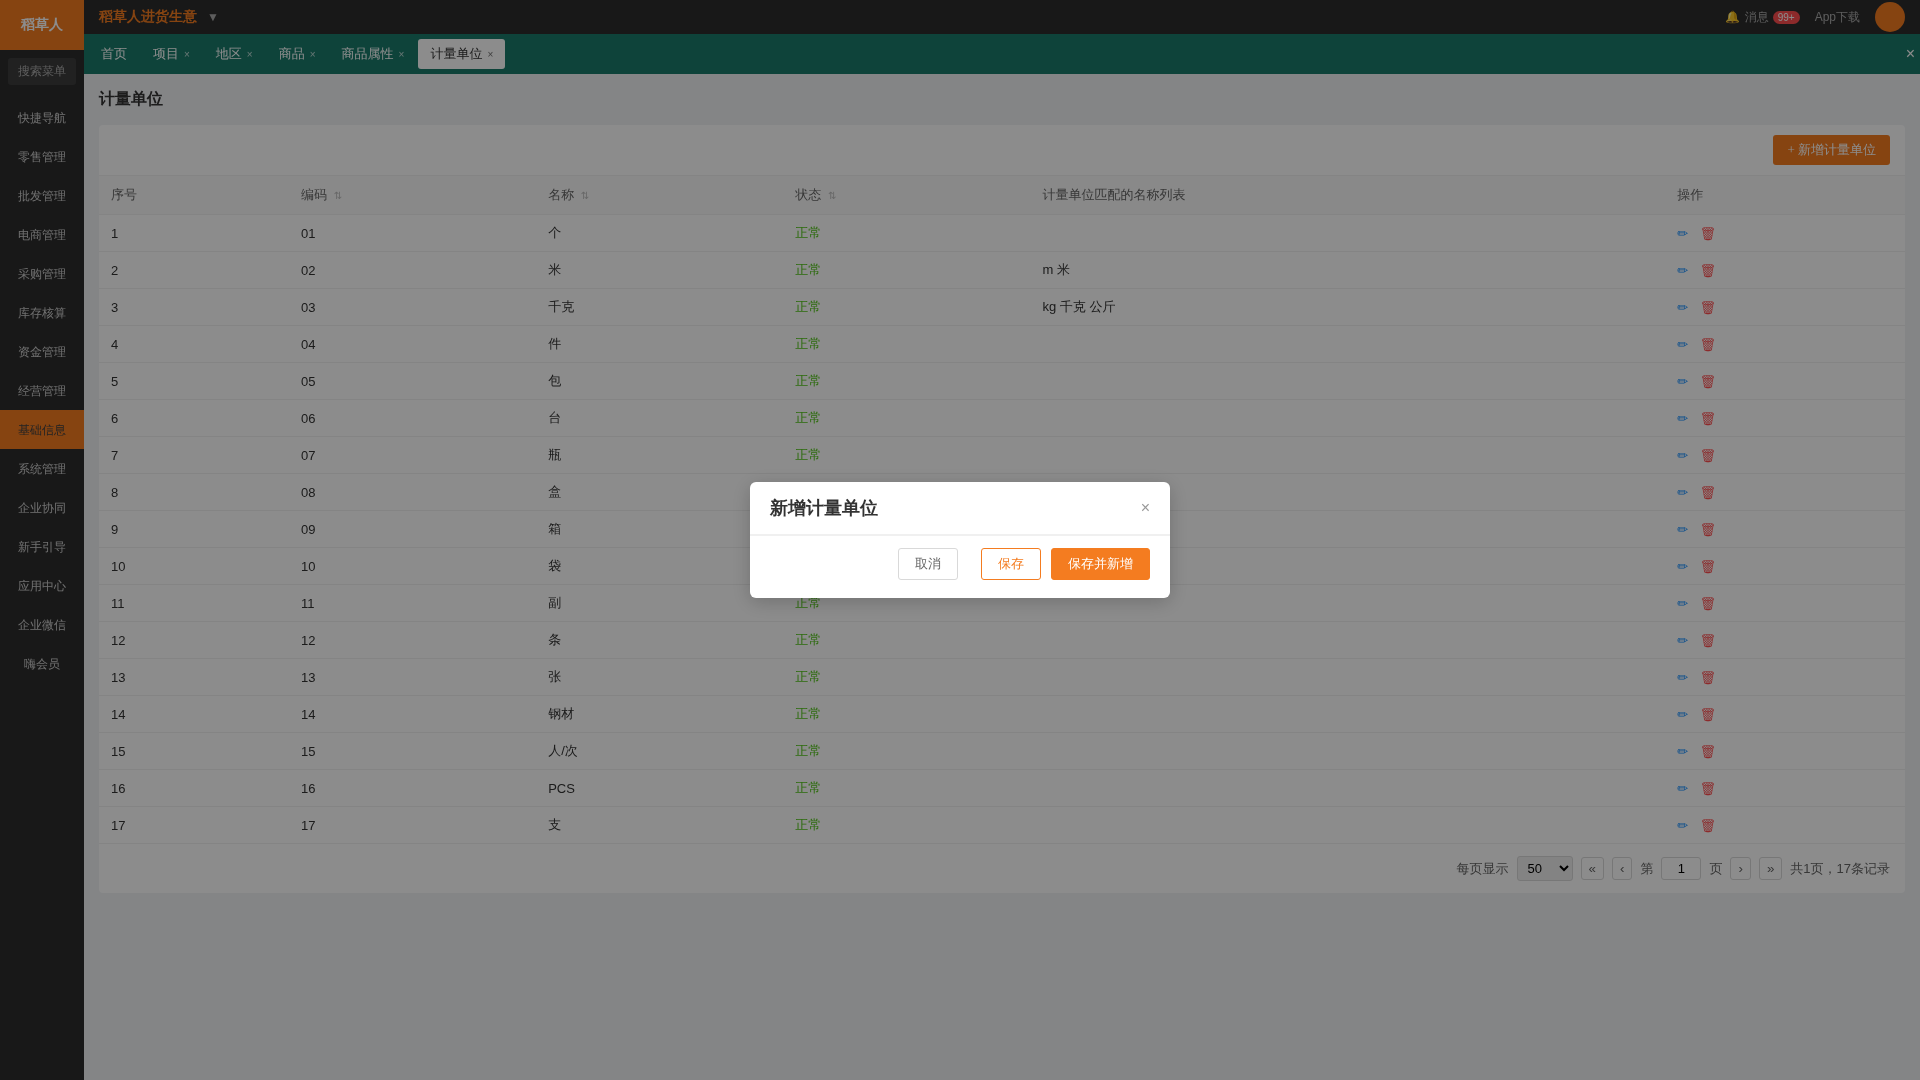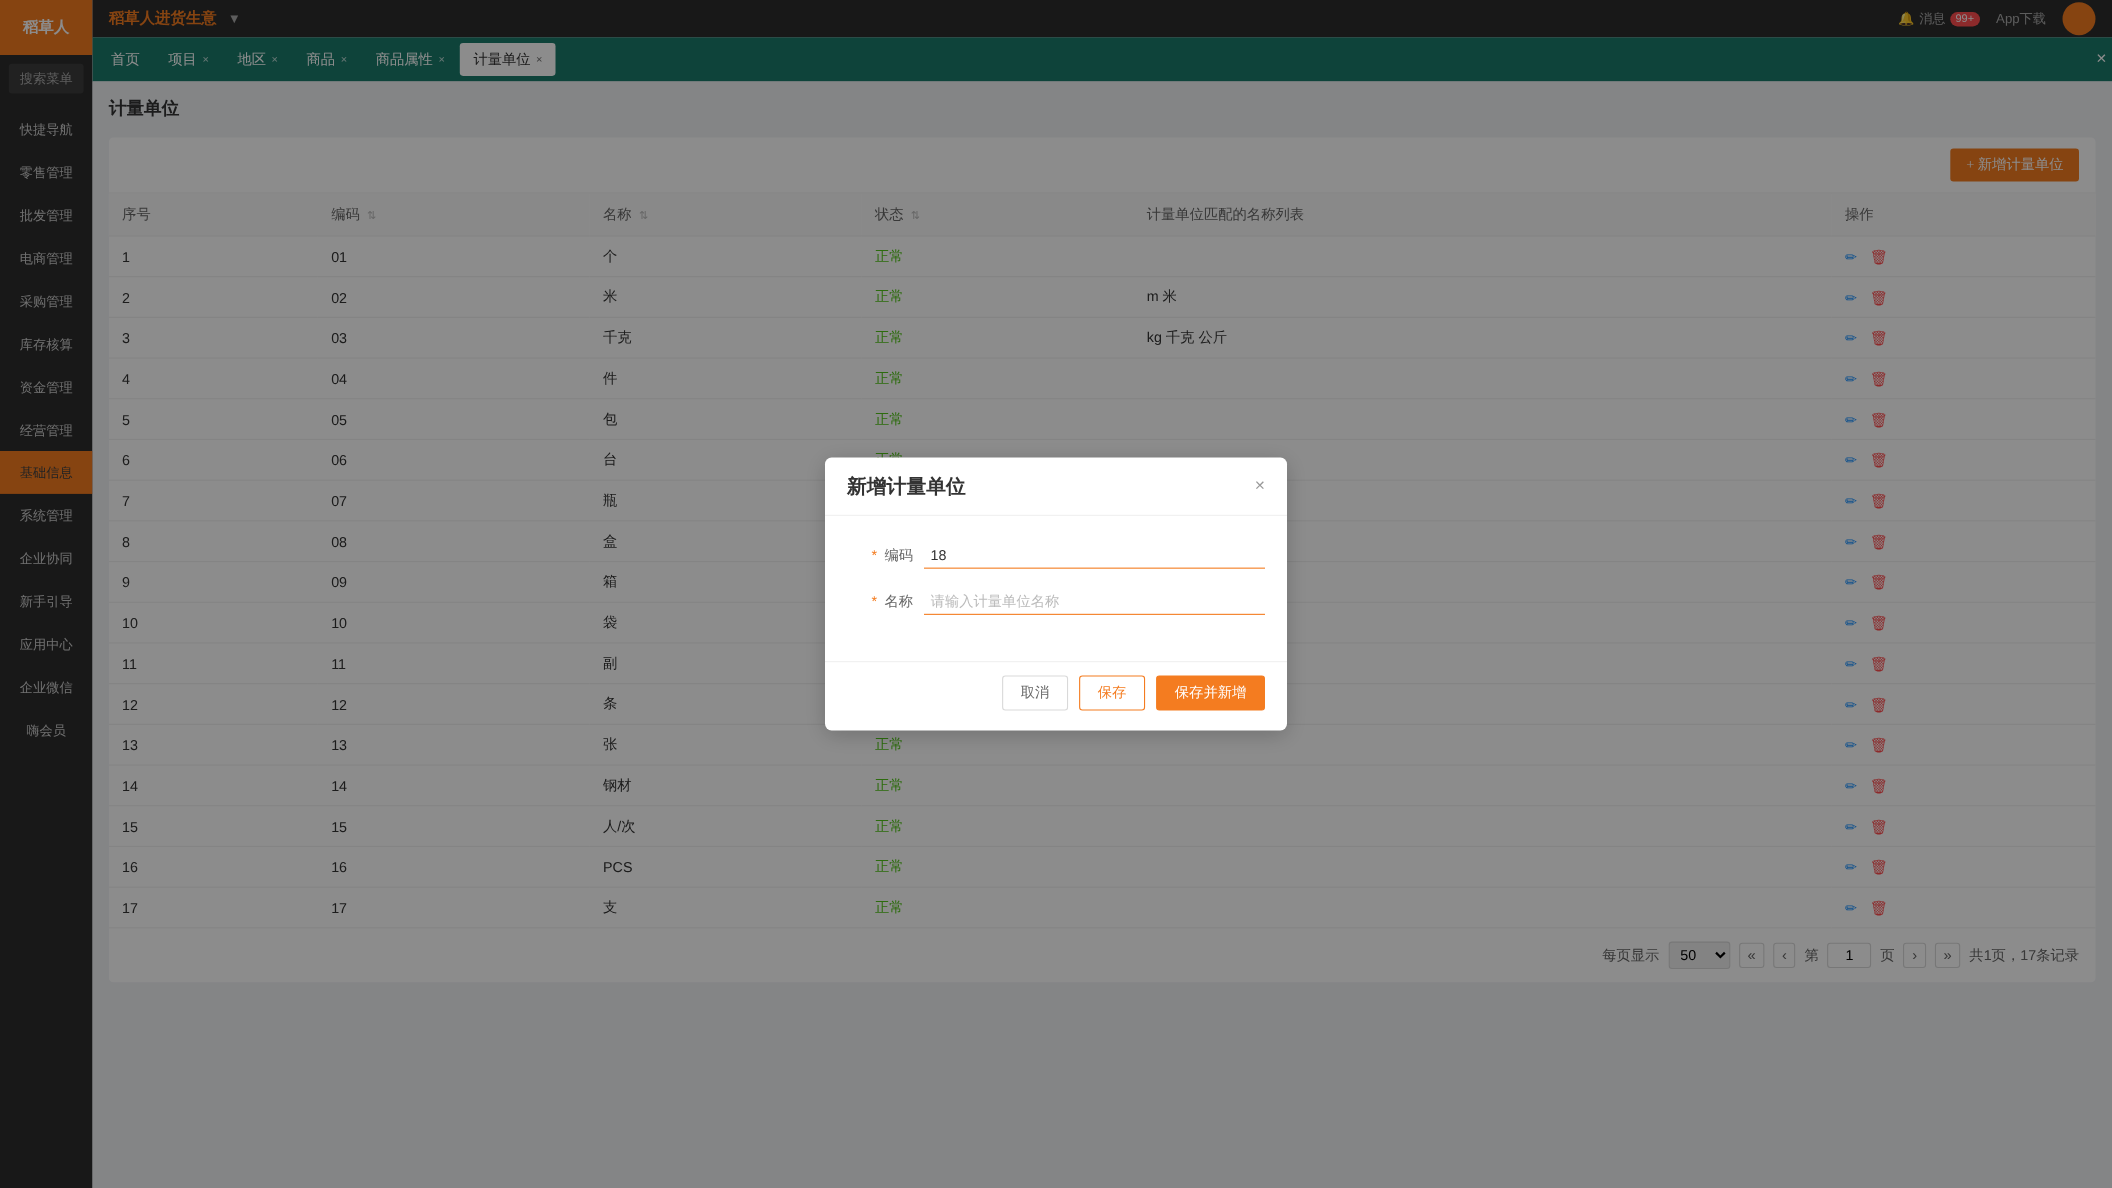--- a/index.html
+++ b/index.html
@@ -70,21 +70,21 @@
     .dialog-title { font-size: 18px; font-weight: bold; color: #333; }
     .dialog-close { background: none; border: none; font-size: 16px; color: #999; cursor: pointer; }
     .dialog-body { padding: 24px 20px; }
     .form-row { display: flex; align-items: center; margin-bottom: 18px; }
     .form-label { width: 70px; text-align: right; padding-right: 10px; color: #666; font-size: 13px; }
     .form-required { color: #f47c20; margin-right: 3px; }
     .form-input { flex: 1; border: none; border-bottom: 1px solid #f47c20; padding: 4px 6px; font-size: 13px; outline: none; color: #333; }
     .form-input::placeholder { color: #bbb; }
     .dialog-footer { display: flex; justify-content: flex-end; padding: 12px 20px 18px; gap: 10px; border-top: 1px solid #f0f0f0; }
     .btn-cancel { border: 1px solid #d9d9d9; background: white; padding: 6px 16px; border-radius: 3px; cursor: pointer; color: #666; font-size: 13px; }
-    .btn-save { border: 1px solid #f47c20; background: white; color: #f47c20; padding: 6px 16px; border-radius: 3px; cursor: pointer; font-size: 13px; }
+    .btn-save { border: 1px solid #f47c20; background: white; color: #f47c20; padding: 6px 16px; border-radius: 3px; cursor: pointer; font-size: 13px; margin-left: 13px; }
     .btn-save-new { background: #f47c20; color: white; border: 1px solid #f47c20; padding: 6px 16px; border-radius: 3px; cursor: pointer; font-size: 13px; }
   </style>
 </head>
 <body>
 
 <div class="sidebar">
   <div class="sidebar-logo">
     <span class="sidebar-logo-text">稻草人</span>
   </div>
   <div class="sidebar-search">
@@ -413,35 +413,19 @@
     </div>
   </div>
 </div>
 
 <div class="overlay">
   <div class="dialog">
     <div class="dialog-header">
       <span class="dialog-title">新增计量单位</span>
       <button class="dialog-close">×</button>
     </div>
-    <div class="dialog-body">
-      <div class="form-row">
-        <div class="form-label">
-          <span class="form-required">*</span>
-          <span>编码</span>
-        </div>
-        <input type="text" class="form-input" value="18" style="">
-      </div>
-      <div class="form-row">
-        <div class="form-label">
-          <span class="form-required">*</span>
-          <span>名称</span>
-        </div>
-        <input type="text" class="form-input" placeholder="请输入计量单位名称" style="">
-      </div>
-    </div>
     <div class="dialog-footer">
       <button class="btn-cancel">取消</button>
       <button class="btn-save">保存</button>
       <button class="btn-save-new">保存并新增</button>
     </div>
   </div>
 </div>
 
 </body></html>

